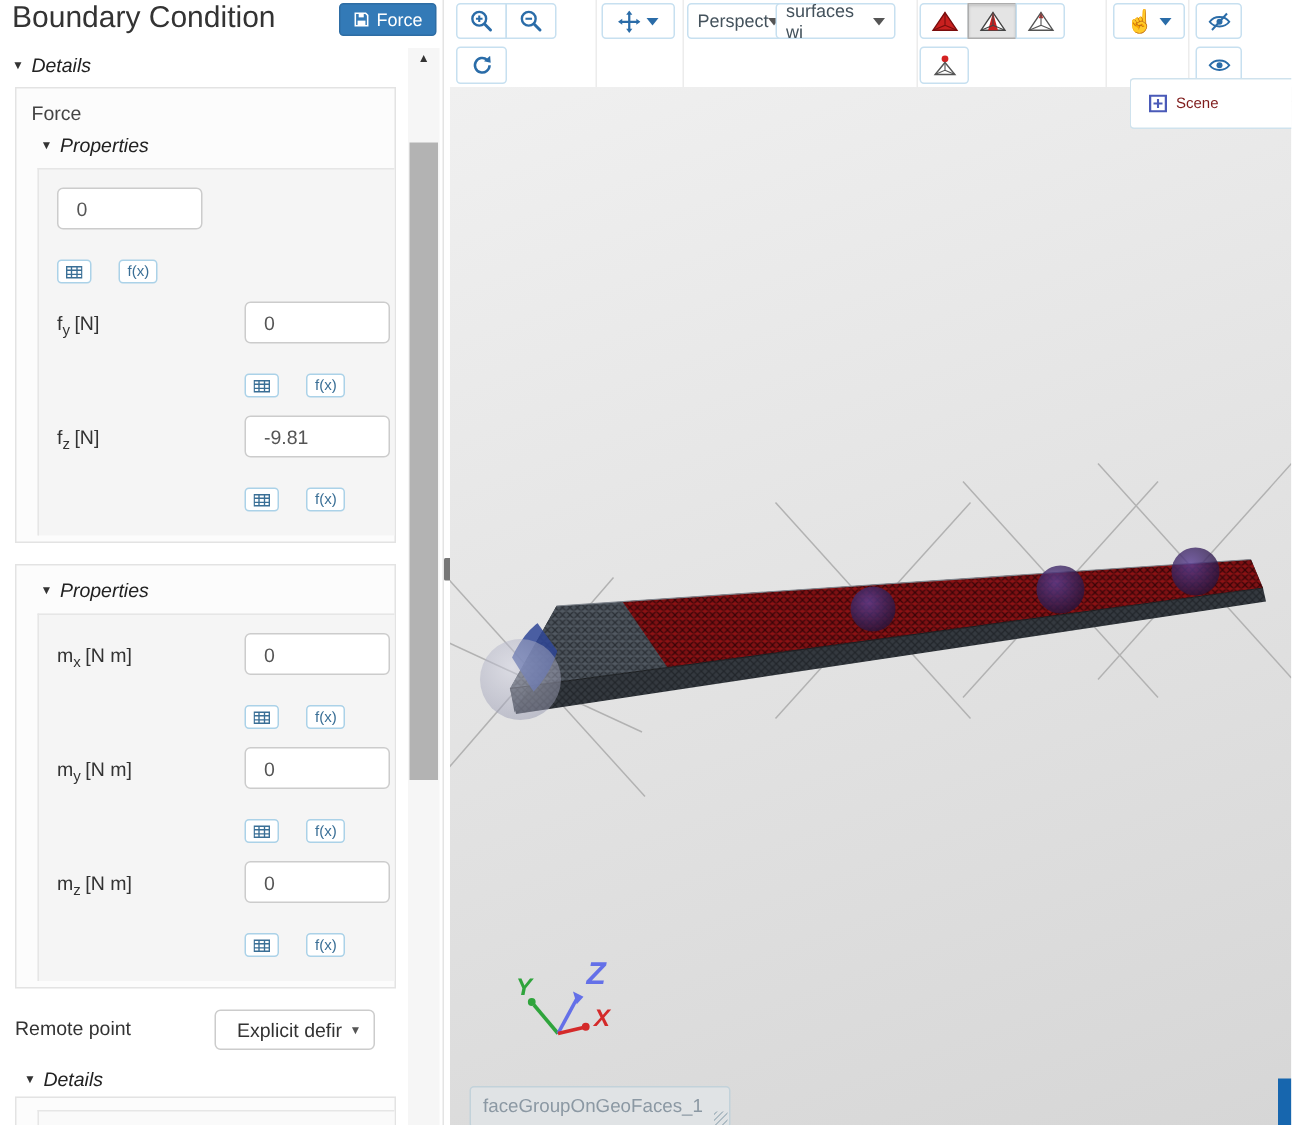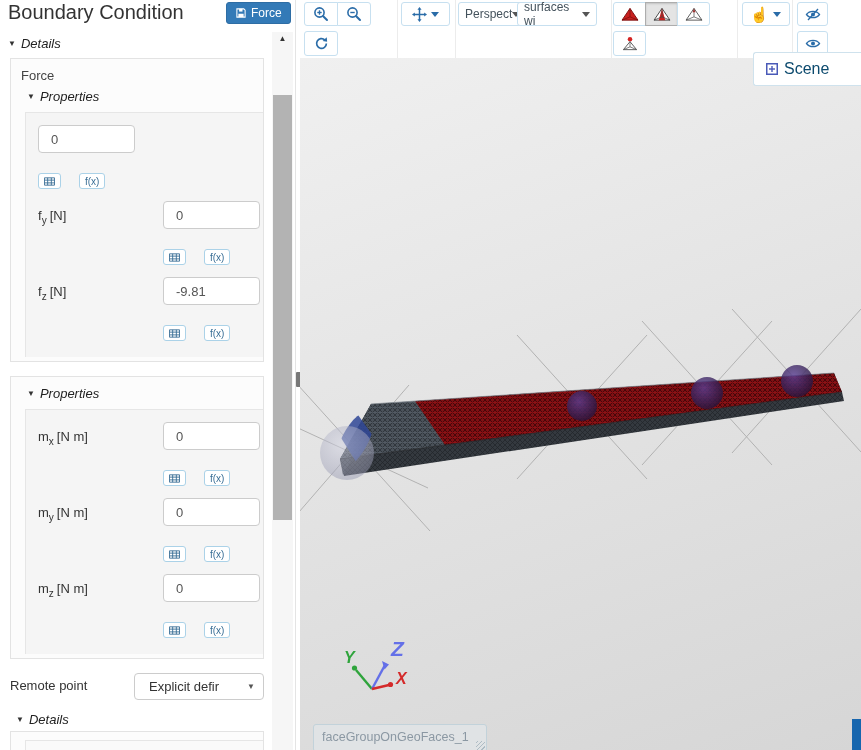--- a/index.html
+++ b/index.html
@@ -36,21 +36,21 @@
                font-family:inherit; font-size:13px; color:#555; padding:0 4px 0 12px; background:#fff; }
   .mini-btns { margin-top:20px; display:flex; gap:18px; }
   .mini-btn { height:16px; border:1px solid #abd2e8; background:#fff; border-radius:3px;
               font-family:inherit; font-size:10px; color:#3a6f96; padding:0 5px;
               display:flex; align-items:center; cursor:pointer; }
   .srow { display:flex; margin-bottom:7px; }
   .srow .prop-label { padding-top:6px; }
 
   .field-row { display:flex; margin:12px 8px 10px 10px; font-size:13px; color:#333; }
   .field-row .flabel { flex:1; max-width:133px; padding-top:5px; line-height:16px; }
-  .fselect { width:130px; height:27px; border:1px solid #ccc; border-radius:4px; background:#fff;
+  .fselect { width:107px; height:27px; border:1px solid #ccc; border-radius:4px; background:#fff;
              display:flex; align-items:center; justify-content:space-between;
              padding:0 8px 0 14px; font-size:13px; color:#333; cursor:pointer; }
   .car { font-size:8px; color:#555; line-height:1; }
 
   
   .vscroll { position:absolute; left:272px; top:32px; bottom:0; width:21px; background:#f6f6f6; }
   .scroll-up { position:absolute; top:2px; left:0; width:21px; height:14px; text-align:center;
                font-size:8px; color:#333; cursor:pointer; }
   .scroll-thumb { position:absolute; top:63px; left:1px; width:19px; height:425px; background:#b3b3b3; cursor:pointer; }
 
@@ -77,21 +77,21 @@
              border-top:5px solid #555; }
   .hand-glyph { font-size:15px; line-height:1; }
 
   .canvas { position:absolute; top:58px; left:0; right:0; bottom:0;
             background:linear-gradient(160deg,#f0f0f0 0%,#e4e4e4 45%,#d6d6d6 100%); cursor:grab; }
   .scene-svg { position:absolute; inset:0; }
 
   .scene-panel { position:absolute; top:52px; left:453px; width:110px; height:34px; background:#fff;
                  border:1px solid #cfe2ed; border-right:none; border-radius:3px 0 0 3px;
                  display:flex; align-items:center; gap:6px; padding-left:12px; z-index:6; }
-  .scene-label { font-size:16px; color:#0c4a6e;text-align:right; }
+  .scene-label { font-size:10px; color:#7f1d1d;text-align:right; }
 
   .face-label { position:absolute; left:13px; top:724px; width:174px; height:28px;
                 background:#e0e3e5; border:1px solid #c2d2da; border-radius:3px;
                 font-size:12.5px; color:#8b98a3; padding:5px 8px; z-index:5; overflow:hidden; }
   .face-label .rgrip { position:absolute; right:1px; bottom:1px; width:9px; height:9px;
                 background:repeating-linear-gradient(-45deg, transparent 0 2px, #aebcc4 2px 3px); }
   .blue-corner { position:absolute; left:552px; top:719px; width:9px; height:31px; background:#1766ae; z-index:7; }
 </style>
 </head>
 <body>

